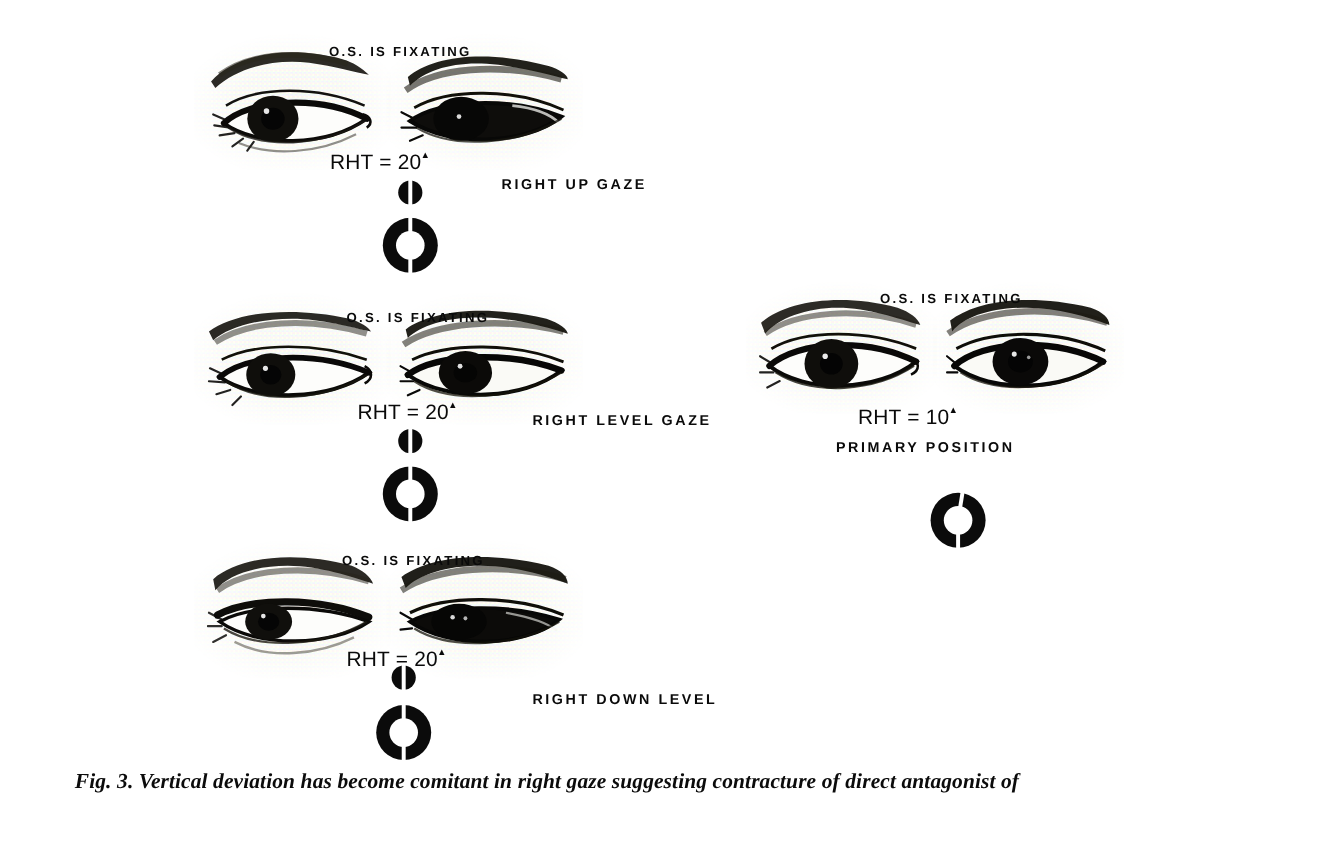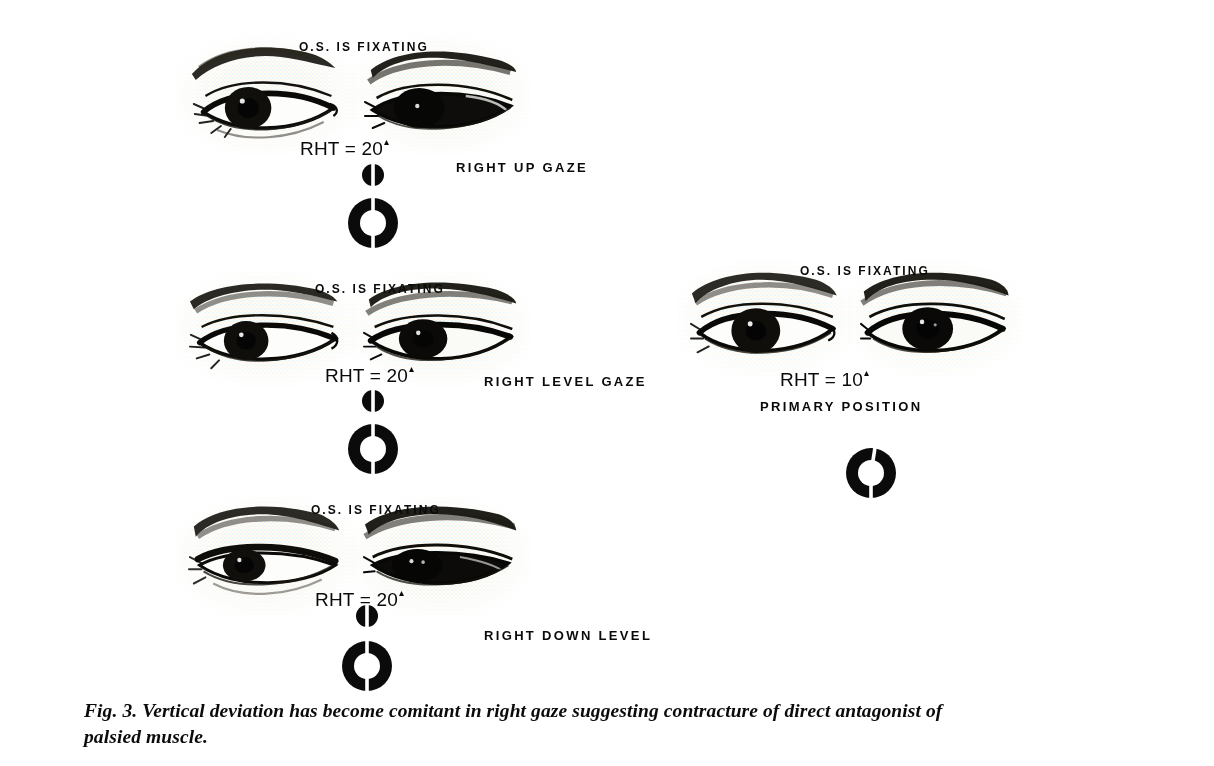--- a/index.html
+++ b/index.html
@@ -94,21 +94,20 @@
     left: 68px;
     top: 698px;
     width: 1110px;
     font-family: "Liberation Serif", "DejaVu Serif", serif;
     font-style: italic;
     font-weight: bold;
     font-size: 19.5px;
     line-height: 26px;
     color: #0b0b0b;
     letter-spacing: .1px;
-    margin-left: 16px;
   }
   #caption .ln { display: block; }
 </style>
 </head>
 <body>
 
 <div id="page">
 
   <div class="panel" style="left:188px; top:38px; width:330px; height:110px;">
     <div class="eyepair">
@@ -397,16 +396,15 @@
 
         <rect x="31.2" y="45" width="3.6" height="32" fill="#ffffff"></rect>
 
         <rect x="31.2" y="12" width="3.6" height="36" fill="#ffffff" transform="rotate(9 33 45)"></rect>
       </g>
     </svg>
   </div>
 
   <div id="caption">
     <span class="ln">Fig. 3. Vertical deviation has become comitant in right gaze suggesting contracture of direct antagonist of</span>
-    <span class="ln">palsied muscle.</span>
   </div>
 
 </div>
 
 </body></html>

